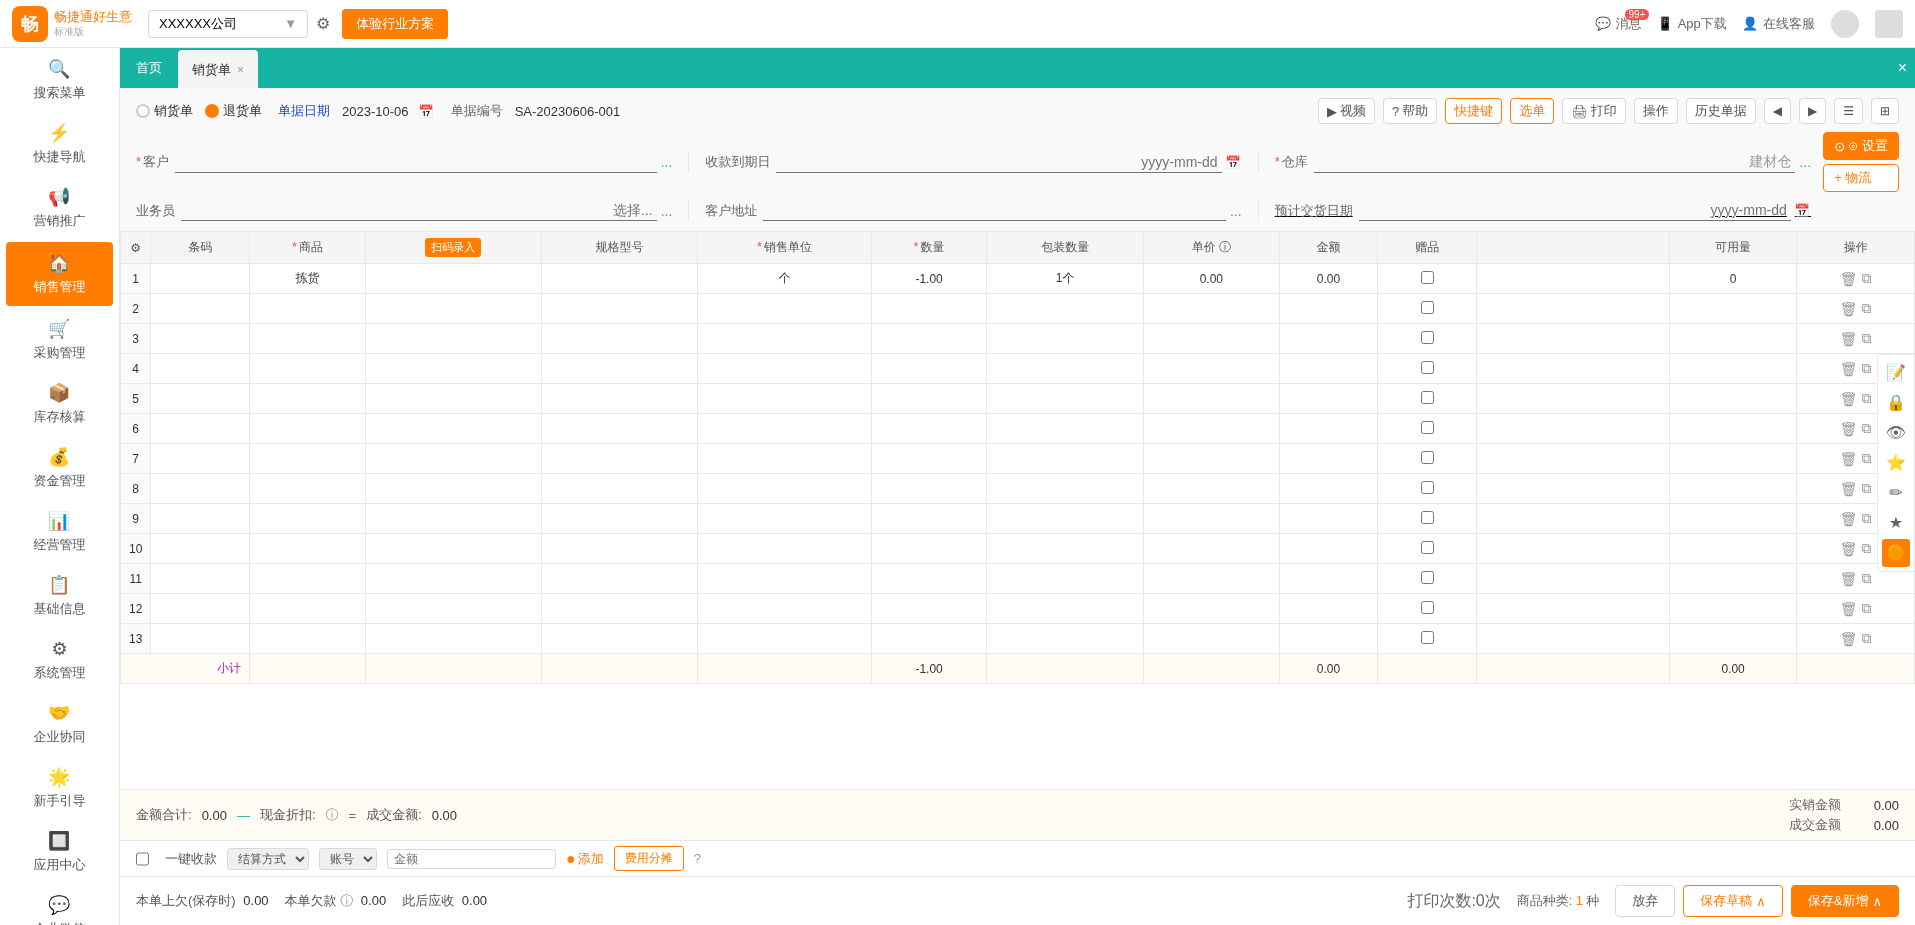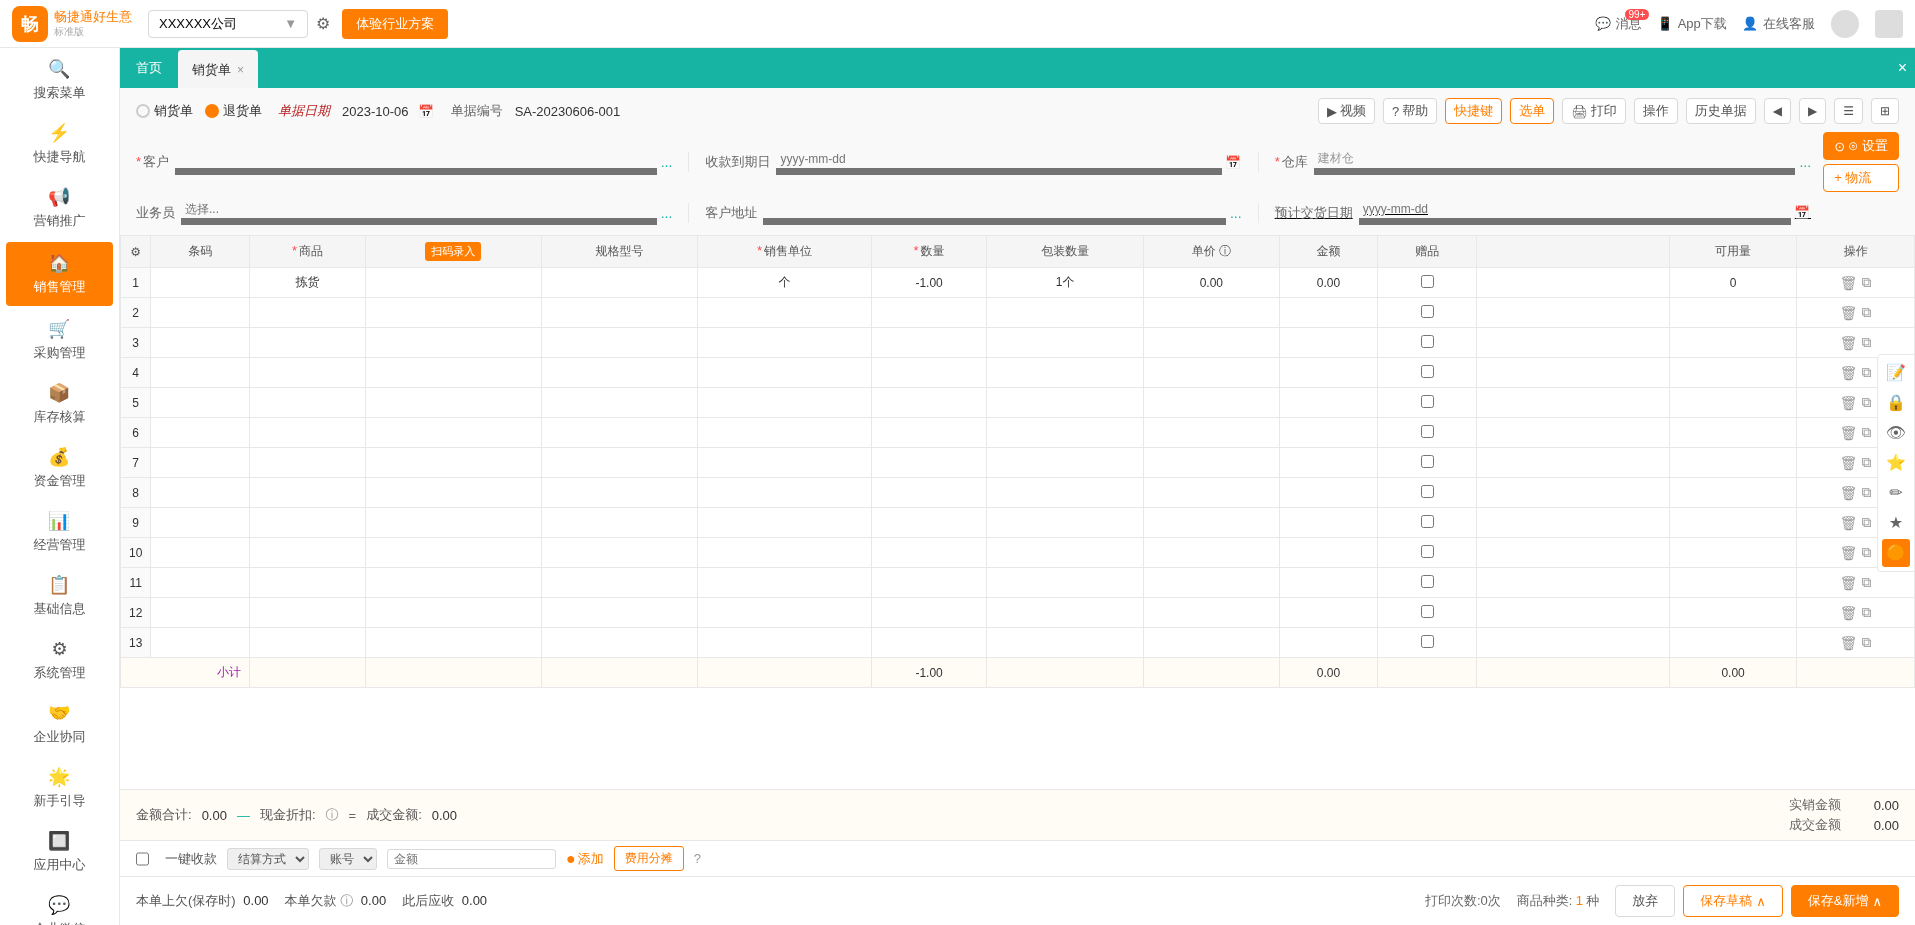--- a/index.html
+++ b/index.html
@@ -49,21 +49,21 @@
     .action-buttons { margin-left: auto; display: flex; gap: 8px; }
     .action-btn { padding: 3px 8px; border: 1px solid #d9d9d9; border-radius: 4px; background: white; cursor: pointer; color: #555; font-size: 12px; display: flex; align-items: center; gap: 3px; }
     .action-btn.active { color: #ff7d00; border-color: #ff7d00; }
 
     
     .form-rows { display: flex; flex-direction: column; gap: 8px; }
     .form-row { display: flex; align-items: center; gap: 0; }
     .form-field { display: flex; align-items: center; flex: 1; min-width: 0; }
     .field-label { color: #666; white-space: nowrap; margin-right: 6px; font-size: 12px; }
     .field-label .required { color: #ff4d4f; margin-right: 2px; }
-    .field-input { flex: 1; border: none; border-bottom: 7px solid #737373; padding: 2px 4px; color: #999; background: transparent; font-size: 12px; min-width: 0; }
+    .field-input { flex: 1; border: none; border-bottom: 1px solid #737373; padding: 2px 4px; color: #999; background: transparent; font-size: 14px; min-width: 0; text-align: right; }
     .field-dots { color: #17b3a3; cursor: pointer; margin-left: 4px; font-size: 14px; }
     .field-calendar { color: #17b3a3; cursor: pointer; margin-left: 4px; }
     .field-divider { width: 1px; background: #e8e8e8; height: 20px; margin: 0 16px; }
     .side-btn { padding: 4px 10px; border: 1px solid #ff7d00; color: #ff7d00; border-radius: 4px; cursor: pointer; background: white; font-size: 12px; display: flex; align-items: center; gap: 3px; }
     .side-btn.settings { background: #ff7d00; color: white; }
 
     
     .table-wrapper { flex: 1; overflow: auto; background: white; margin: 0 0 0 0; }
     .data-table { width: 100%; border-collapse: collapse; }
     .data-table th { background: #f5f5f5; border: 1px solid #e8e8e8; padding: 6px 8px; text-align: center; color: #555; font-weight: normal; white-space: nowrap; font-size: 12px; position: sticky; top: 0; z-index: 1; }
@@ -225,21 +225,21 @@
           <div class="radio-item">
             <span class="radio-circle"></span>
             <span>销货单</span>
           </div>
           <div class="radio-item">
             <span class="radio-circle selected"></span>
             <span>退货单</span>
           </div>
         </div>
         <div class="form-date">
-          <span style="color:#b91c1c;font-style:italic;">单据日期</span>
+          <span style="color:#1d4ed8;">单据日期</span>
           <span style="color:#333;margin-left:6px;">2023-10-06</span>
           <span style="color:#17b3a3;margin-left:4px;cursor:pointer;">📅</span>
         </div>
         <div class="form-num">
           <span style="color:#666;">单据编号</span>
           <span style="color:#333;margin-left:6px;">SA-20230606-001</span>
         </div>
         <div class="action-buttons">
           <button class="action-btn">
             <span>▶</span>
@@ -696,21 +696,21 @@
           <span>本单欠款</span>
           <span style="color:#999;cursor:pointer;">ⓘ</span>
           <span style="color:#333;margin-left:4px;font-weight:500;">0.00</span>
         </span>
         <span>
           <span>此后应收</span>
           <span style="color:#333;margin-left:4px;font-weight:500;">0.00</span>
         </span>
       </div>
       <div style="margin-left:auto;display:flex;align-items:center;gap:16px;">
-        <span style="color:#666;font-size:13px;">打印次数:0次</span>
+        <span style="color:#666;font-size:16px;">打印次数:0次</span>
         <span style="color:#666;font-size:12px;">
           <span>商品种类:</span>
           <span style="color:#ff7d00;">1</span>
           <span>种</span>
         </span>
         <div class="footer-actions">
           <button class="footer-btn btn-abandon">放弃</button>
           <button class="footer-btn btn-save-draft">
             <span>保存草稿</span>
             <span>∧</span>

